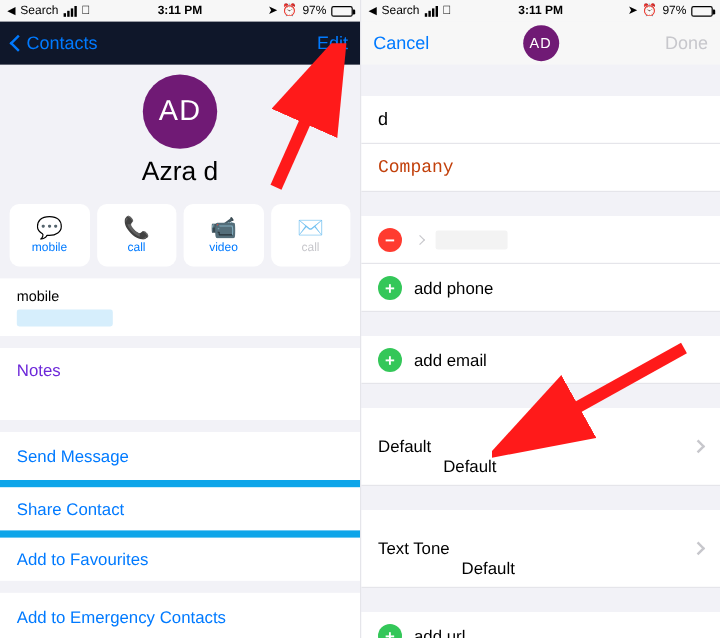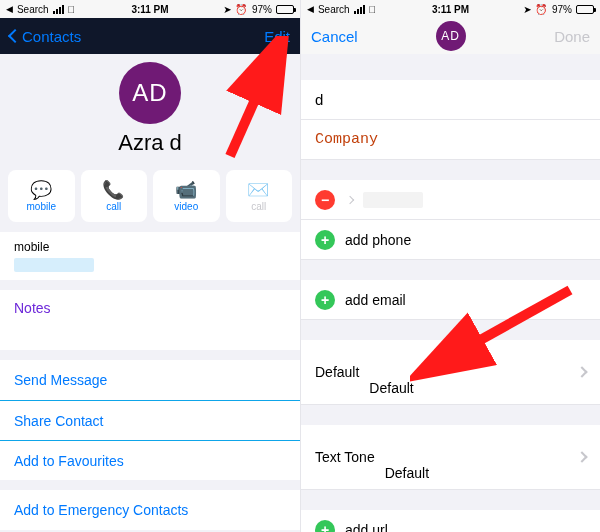--- a/index.html
+++ b/index.html
@@ -37,21 +37,21 @@
   .contact-name { font-size: 22px; font-weight: 400; color: #000; }
 
   
   .actions { display: flex; gap: 6px; padding: 0 8px 10px; background: #f2f2f7; }
   .act { flex: 1; background: #fff; border-radius: 8px; height: 52px; display: flex; flex-direction: column; align-items: center; justify-content: center; gap: 2px; color: #007aff; font-size: 10px; }
   .act.disabled { color: #c7c7cc; }
   .act .ico { font-size: 18px; line-height: 1; }
 
   
   .group { background: #fff; margin-bottom: 10px; }
-  .cell { padding: 10px 14px; font-size: 14px; color: #000; border-top: 1px solid #0ea5e9; min-height: 40px; display: flex; align-items: center; position: relative; }
+  .cell { padding: 10px 14px; font-size: 14px; color: #000; border-top: 6px solid #0ea5e9; min-height: 40px; display: flex; align-items: center; position: relative; }
   .group .cell:first-child { border-top: none; }
   .cell.link { color: #007aff; }
   .cell .label { font-size: 12px; color: #000; }
   .cell.stacked { flex-direction: column; align-items: flex-start; gap: 4px; padding-top:8px; padding-bottom:8px;}
   .redact { width: 80px; height: 14px; background: #d6eefc; border-radius: 2px; }
   .redact.grey { background: #f3f3f3; width: 60px; height:16px; }
   .notes { min-height: 60px; align-items: flex-start; padding-top: 10px; color:#6d28d9; font-size:14px;}
 
   
   .nav.edit { background:#f7f7f7; }

